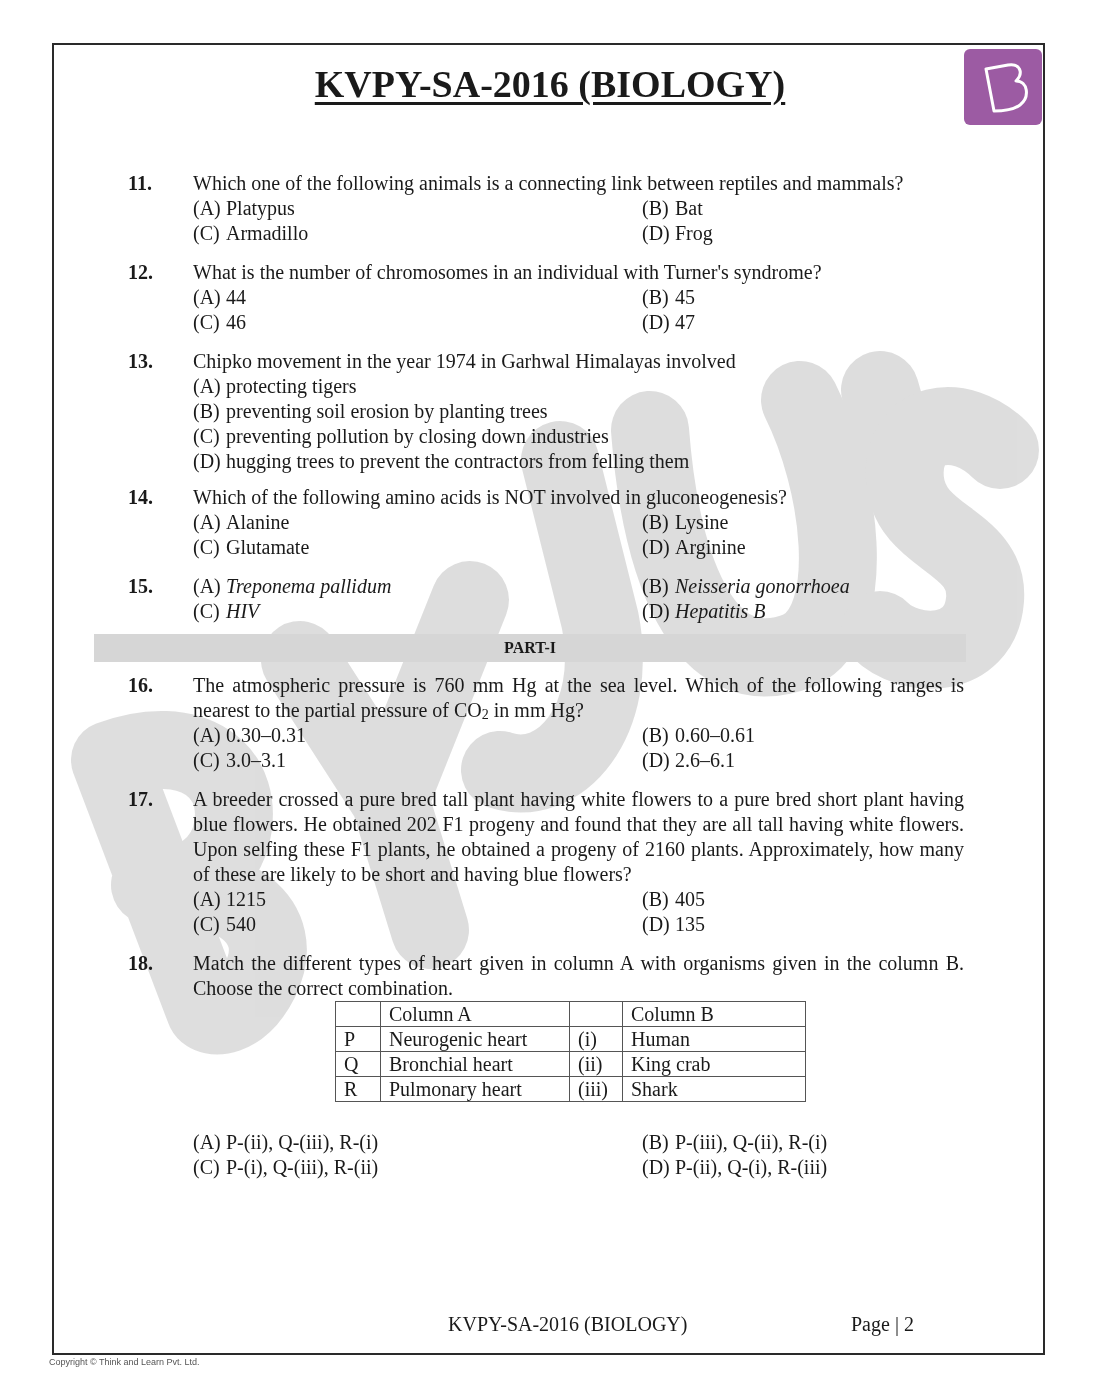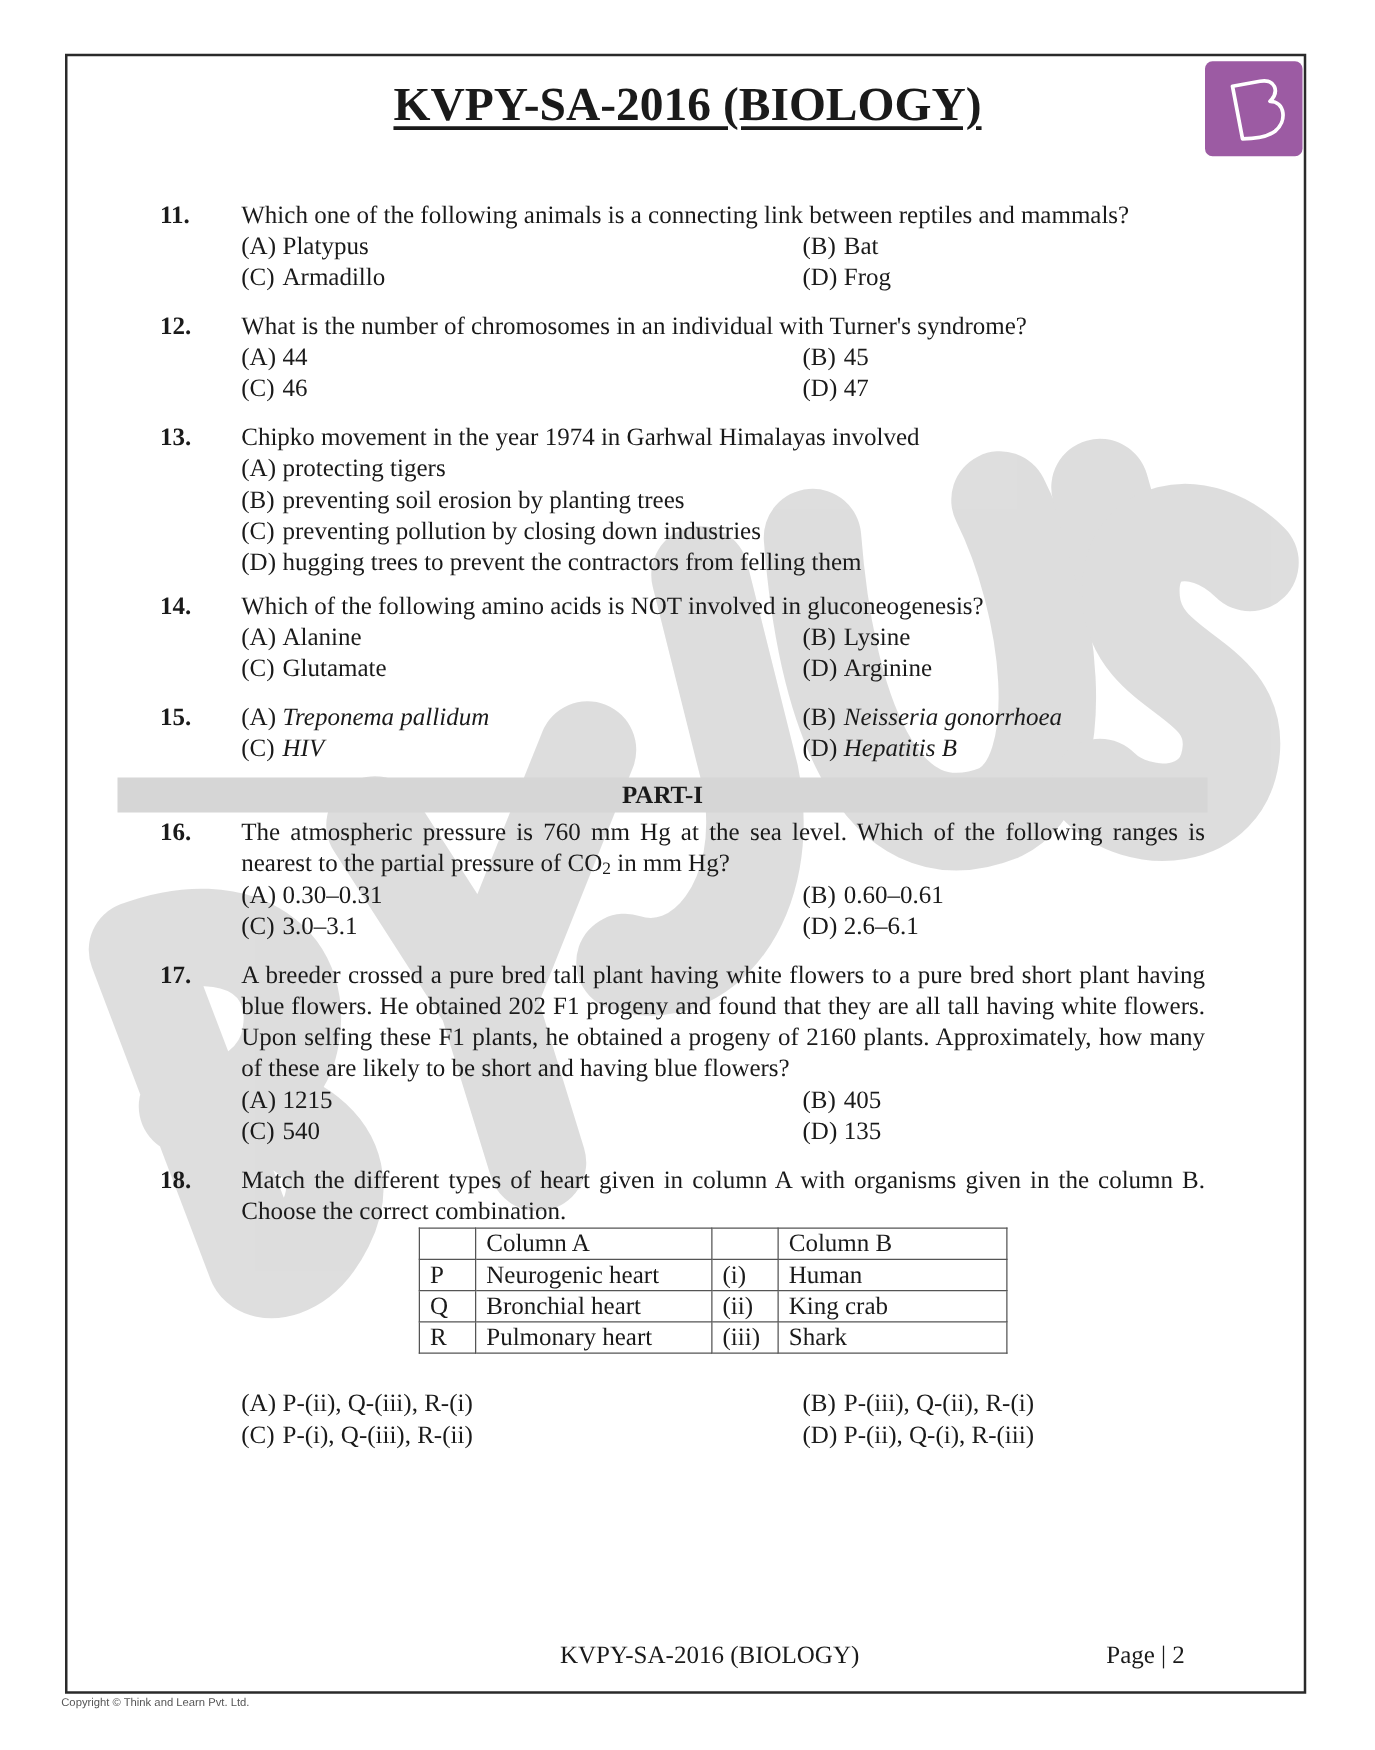--- a/index.html
+++ b/index.html
@@ -10,31 +10,31 @@
   .watermark { position: absolute; left: 0; top: 0; width: 1100px; height: 1400px; pointer-events: none; }
   .title { position: absolute; left: 0; width: 1100px; top: 62px; text-align: center;
            font-family: "Liberation Serif", serif; font-weight: bold; font-size: 38px;
            text-decoration: underline; text-underline-offset: 5px; text-decoration-thickness: 3px; letter-spacing: 0px; }
   .logo { position: absolute; left: 964px; top: 49px; width: 78px; height: 76px; border-radius: 6px;
           background: #9c5ba3; }
   .content { position: absolute; left: 128px; top: 160px; width: 836px;
              font-family: "Liberation Serif", serif; font-size: 20px; line-height: 25px; }
   .q { position: relative; padding-left: 65px; margin-bottom: 14px; }
   .qnum { position: absolute; left: 0; top: 0; font-weight: bold; font-family: "Liberation Serif", serif; }
-  .qtext { text-align: justify; }
+  .qtext { text-align: justify; margin-top: 11px; }
   .opts { display: grid; grid-template-columns: 449px 1fr; }
   .opts.single { grid-template-columns: 1fr; }
   .opt-letter { display: inline-block; width: 33px; }
   .italic { font-style: italic; }
   .part-bar { position: relative; margin: -4px 0 4px -34px; width: 872px; height: 28px; background: #d6d6d6;
-              text-align: center; font-weight: bold; font-size: 20px; line-height: 28px; }
+              text-align: center; font-weight: bold; font-size: 16px; line-height: 28px; }
   table.match { border-collapse: collapse; margin: 0 0 0 142px; font-size: 20px; padding-left: 33px; }
   table.match td { border: 1px solid #555; padding: 0 8px; height: 24px; line-height: 24px; }
   .footer-title { position: absolute; left: 448px; top: 1313px; font-family: "Liberation Serif", serif; font-size: 20px; }
-  .footer-page { position: absolute; left: 885px; top: 1313px; font-family: "Liberation Serif", serif; font-size: 20px; }
+  .footer-page { position: absolute; left: 851px; top: 1313px; font-family: "Liberation Serif", serif; font-size: 20px; }
   .copyright { position: absolute; left: 49px; top: 1357px; font-family: "Liberation Sans", sans-serif; font-size: 9px; color: #555; }
   sub { font-size: 14px; vertical-align: -2px; line-height: 0; }
 </style>
 </head>
 <body>
 
 <svg class="watermark" viewBox="0 0 1100 1400">
   <g fill="none" stroke="#dcdcdc" stroke-width="78" stroke-linecap="round" stroke-linejoin="round" opacity="0.95">
 
     <path d="M110 760 L 205 1010 M110 760 C 190 730 250 770 230 840 C 215 880 175 890 150 885 C 230 880 290 920 260 980 C 240 1020 210 1020 205 1010"></path>

